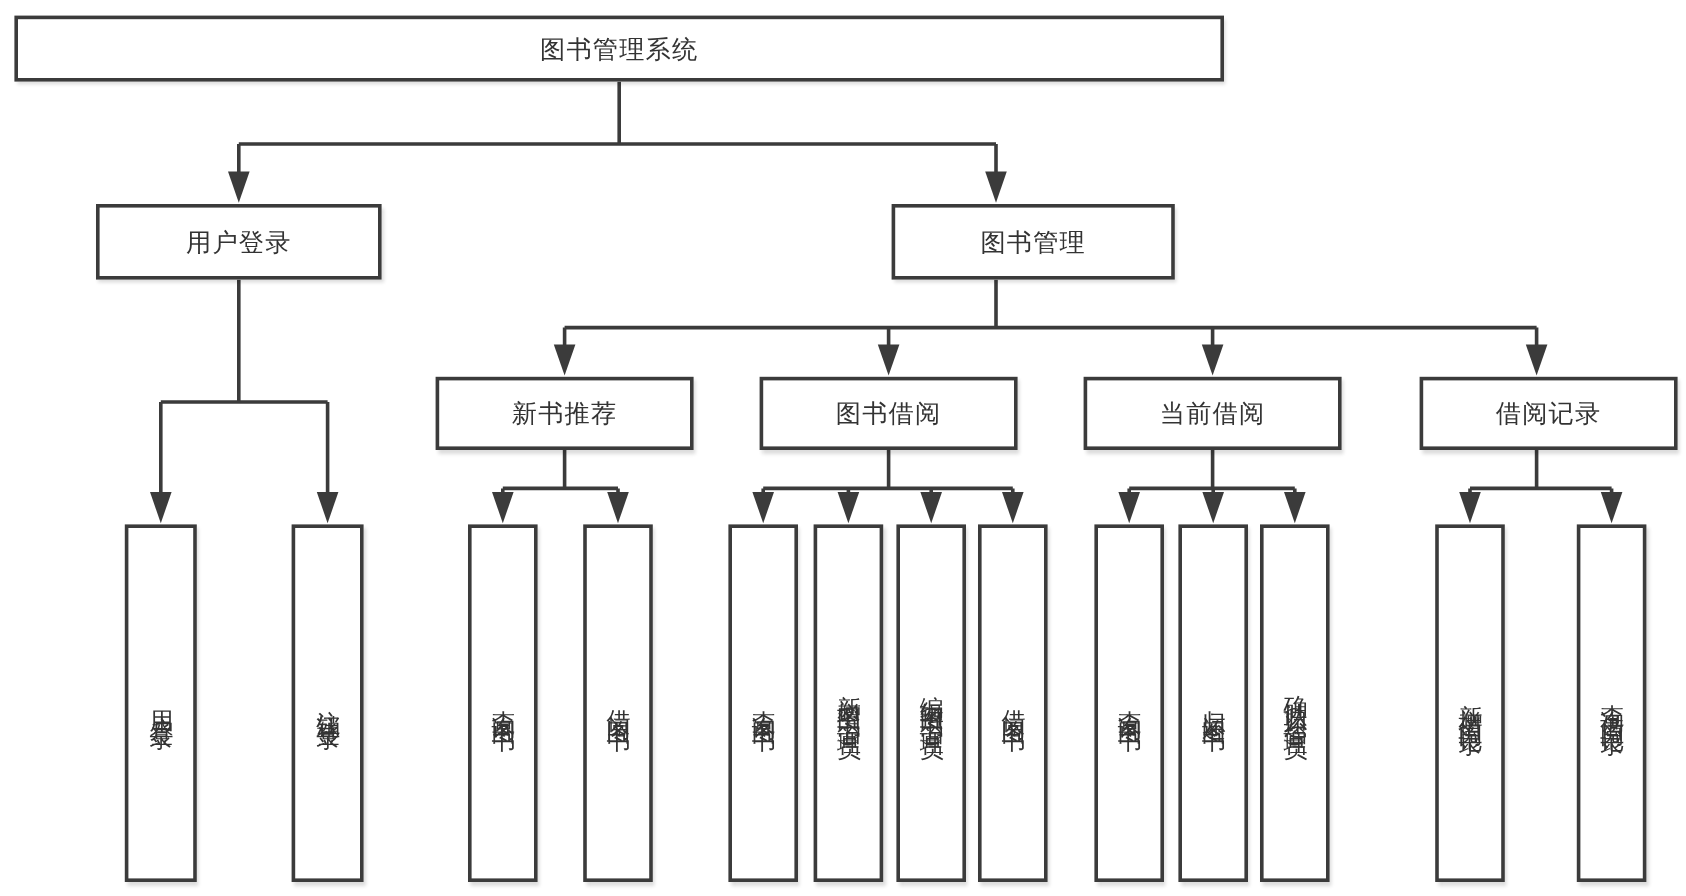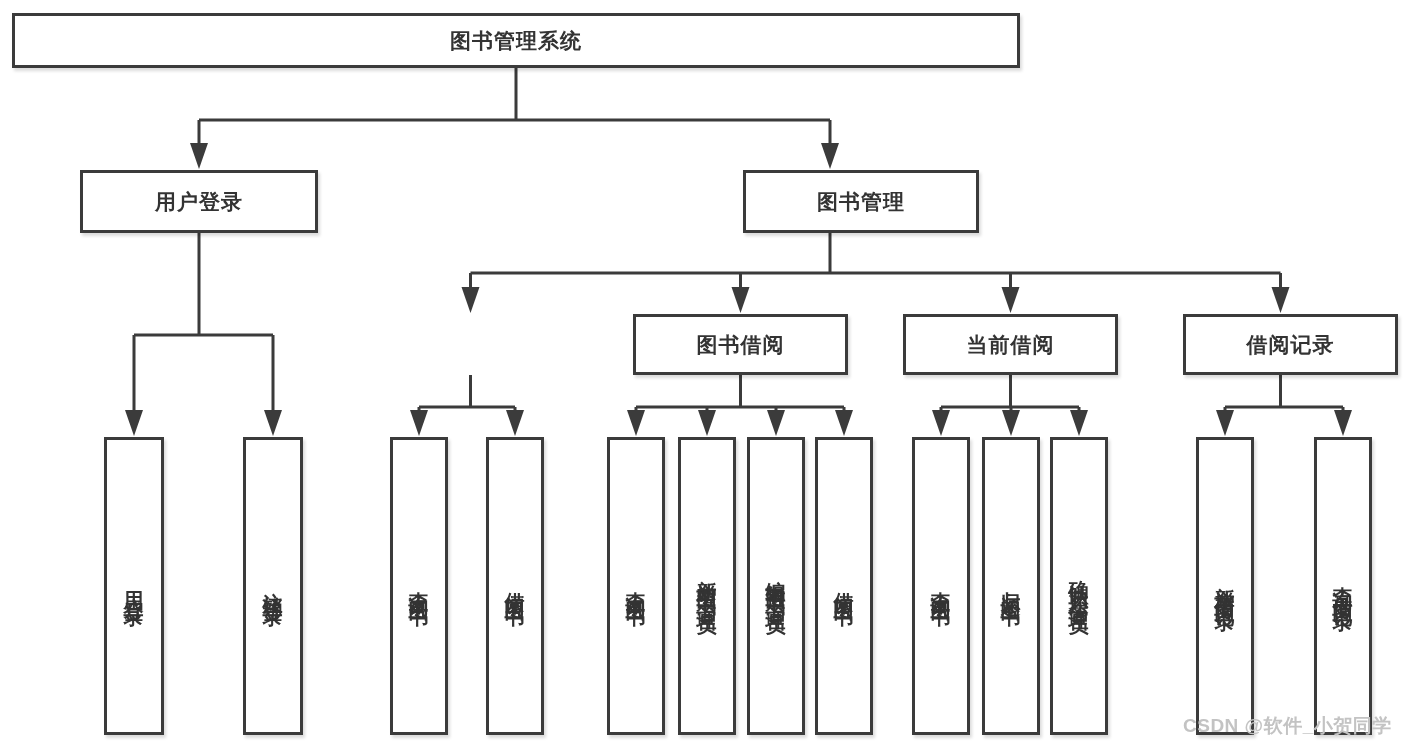--- a/index.html
+++ b/index.html
@@ -12,21 +12,20 @@
   html, body {
     background: var(--color-background, #fff);
     font-family: "Liberation Sans", "DejaVu Sans", sans-serif;
   }
   .stage {
     position: relative;
     width: 1405px;
     height: 747px;
     background: var(--color-background, #fff);
     overflow: hidden;
-    font-weight: bold;
   }
   .connectors {
     position: absolute;
     left: 0; top: 0;
     width: 1405px; height: 747px;
     z-index: 1;
   }
   .connectors path {
     stroke: var(--color-line, #3b3b3b);
     stroke-width: 3;
@@ -118,20 +117,23 @@
     <span class="hlabel">图书管理系统</span>
   </div>
 
   <div class="node" style="left:80px; top:170px; width:238px; height:63px;">
     <span class="hlabel">用户登录</span>
   </div>
   <div class="node" style="left:711px; top:170px; width:236px; height:63px;margin-left:32px;">
     <span class="hlabel">图书管理</span>
   </div>
 
+  <div class="node" style="left:363px; top:314px; width:215px; height:61px;">
+    <span class="hlabel">新书推荐</span>
+  </div>
   <div class="node" style="left:633px; top:314px; width:215px; height:61px;">
     <span class="hlabel">图书借阅</span>
   </div>
   <div class="node" style="left:903px; top:314px; width:215px; height:61px;">
     <span class="hlabel">当前借阅</span>
   </div>
   <div class="node" style="left:1173px; top:314px; width:215px; height:61px;margin-left:10px;">
     <span class="hlabel">借阅记录</span>
   </div>
 
@@ -172,15 +174,14 @@
     <span class="vlabel">确认归还（管理员）</span>
   </div>
 
   <div class="node vbox" style="left:1196px; width:58px;">
     <span class="vlabel">新增借阅记录</span>
   </div>
   <div class="node vbox" style="left:1314px; width:58px;">
     <span class="vlabel">查询借阅记录</span>
   </div>
 
-  <div class="watermark">CSDN @软件_小贺同学</div>
 
 </div>
 
 </body></html>

